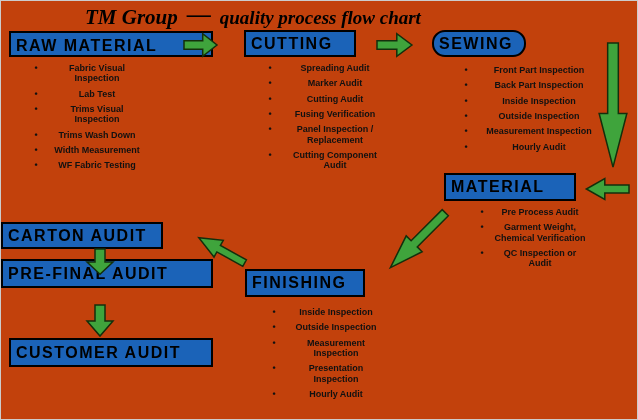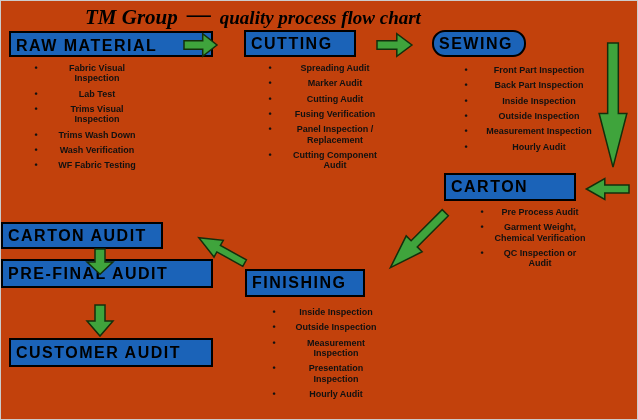--- a/index.html
+++ b/index.html
@@ -46,21 +46,21 @@
   <div class="box" style="left:8px;top:30px;width:204px;height:26px;align-items:flex-end;">
     <span>RAW MATERIAL</span>
   </div>
   <div class="box" style="left:243px;top:29px;width:112px;height:27px;text-align:right;">
     <span>CUTTING</span>
   </div>
   <div class="box" style="left:431px;top:29px;width:94px;height:27px;border-radius:13px;">
     <span>SEWING</span>
   </div>
   <div class="box" style="left:443px;top:172px;width:132px;height:28px;">
-    <span>CARTON</span>
+    <span>MATERIAL</span>
   </div>
   <div class="box" style="left:0px;top:221px;width:162px;height:27px;">
     <span>CARTON AUDIT</span>
   </div>
   <div class="box" style="left:0px;top:258px;width:212px;height:29px;">
     <span>PRE-FINAL AUDIT</span>
   </div>
   <div class="box" style="left:8px;top:337px;width:204px;height:29px;">
     <span>CUSTOMER AUDIT</span>
   </div>
@@ -80,21 +80,21 @@
     <div class="li">
         <span class="blt"></span>
         <span class="txt">Trims Visual Inspection</span>
       </div>
     <div class="li">
         <span class="blt"></span>
         <span class="txt">Trims Wash Down</span>
       </div>
     <div class="li">
         <span class="blt"></span>
-        <span class="txt">Wash Verification</span>
+        <span class="txt">Width Measurement</span>
       </div>
     <div class="li">
         <span class="blt"></span>
         <span class="txt">WF Fabric Testing</span>
       </div>
   </div>
 
   <div class="list w-cut" style="left:254px;top:62px;">
     <div class="li">
         <span class="blt"></span>

